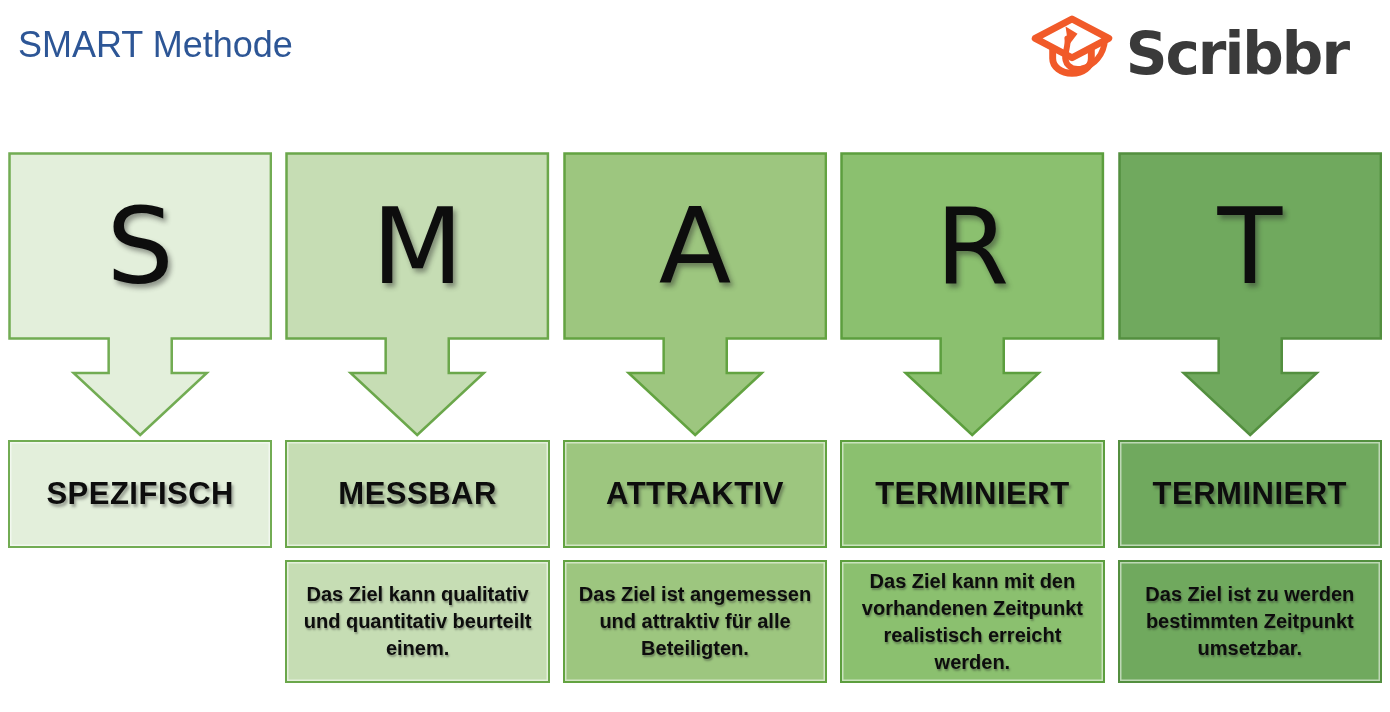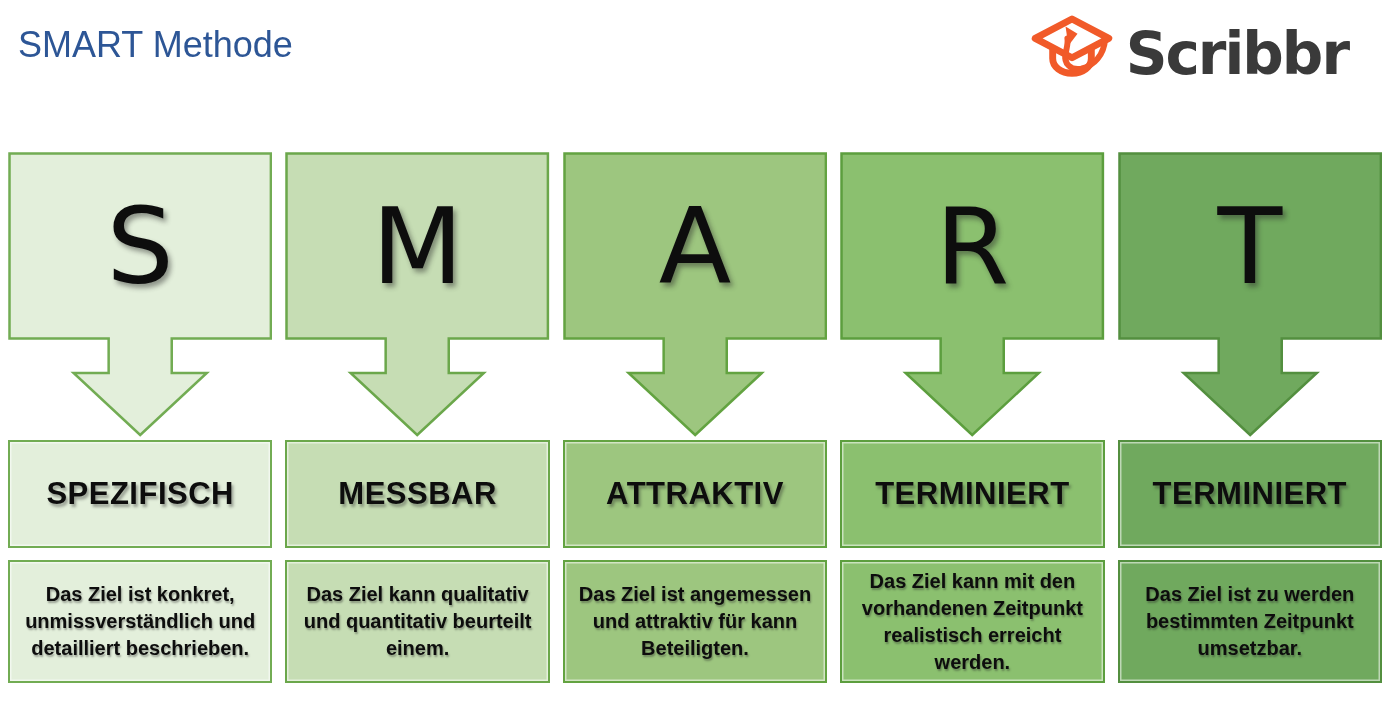--- a/index.html
+++ b/index.html
@@ -85,23 +85,20 @@
   <section class="col" style="--fill: #E3EFDB; --border: #72AC53;">
     <div class="letter-unit">
       <svg viewBox="0 0 264 286" preserveAspectRatio="none">
         <path class="shape" d="M1.5,1.5 L262.5,1.5 L262.5,186.5 L163.5,186.5 L163.5,221 L198.5,221 L132,283 L65.5,221 L100.5,221 L100.5,186.5 L1.5,186.5 Z"></path>
       </svg>
       <span class="letter">S</span>
     </div>
     <div class="label-box">
       <span>SPEZIFISCH</span>
     </div>
-    <div class="desc-box">
-      <span>Das Ziel ist konkret, unmissverständlich und detailliert beschrieben.</span>
-    </div>
   </section>
 
   <section class="col" style="--fill: #C6DDB4; --border: #6BA74B;">
     <div class="letter-unit">
       <svg viewBox="0 0 264 286" preserveAspectRatio="none">
         <path class="shape" d="M1.5,1.5 L262.5,1.5 L262.5,186.5 L163.5,186.5 L163.5,221 L198.5,221 L132,283 L65.5,221 L100.5,221 L100.5,186.5 L1.5,186.5 Z"></path>
       </svg>
       <span class="letter">M</span>
     </div>
     <div class="label-box">
@@ -116,21 +113,21 @@
     <div class="letter-unit">
       <svg viewBox="0 0 264 286" preserveAspectRatio="none">
         <path class="shape" d="M1.5,1.5 L262.5,1.5 L262.5,186.5 L163.5,186.5 L163.5,221 L198.5,221 L132,283 L65.5,221 L100.5,221 L100.5,186.5 L1.5,186.5 Z"></path>
       </svg>
       <span class="letter">A</span>
     </div>
     <div class="label-box">
       <span>ATTRAKTIV</span>
     </div>
     <div class="desc-box">
-      <span>Das Ziel ist angemessen und attraktiv für kann Beteiligten.</span>
+      <span>Das Ziel ist angemessen und attraktiv für alle Beteiligten.</span>
     </div>
   </section>
 
   <section class="col" style="--fill: #8BC06F; --border: #5C9E3E;">
     <div class="letter-unit">
       <svg viewBox="0 0 264 286" preserveAspectRatio="none">
         <path class="shape" d="M1.5,1.5 L262.5,1.5 L262.5,186.5 L163.5,186.5 L163.5,221 L198.5,221 L132,283 L65.5,221 L100.5,221 L100.5,186.5 L1.5,186.5 Z"></path>
       </svg>
       <span class="letter">R</span>
     </div>

